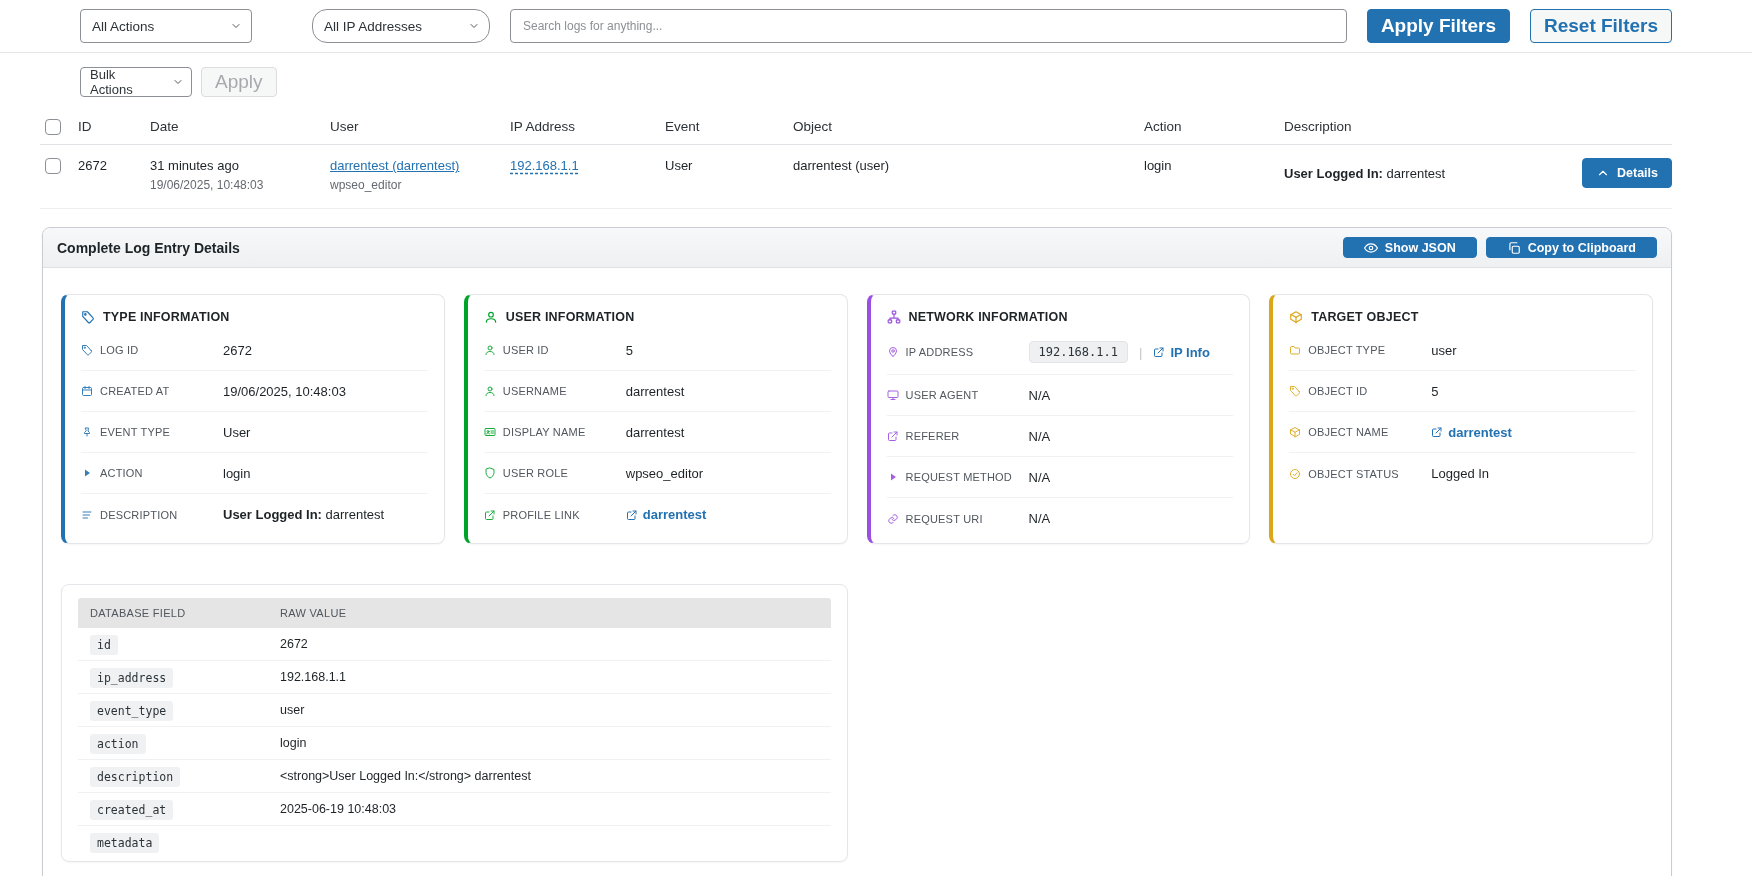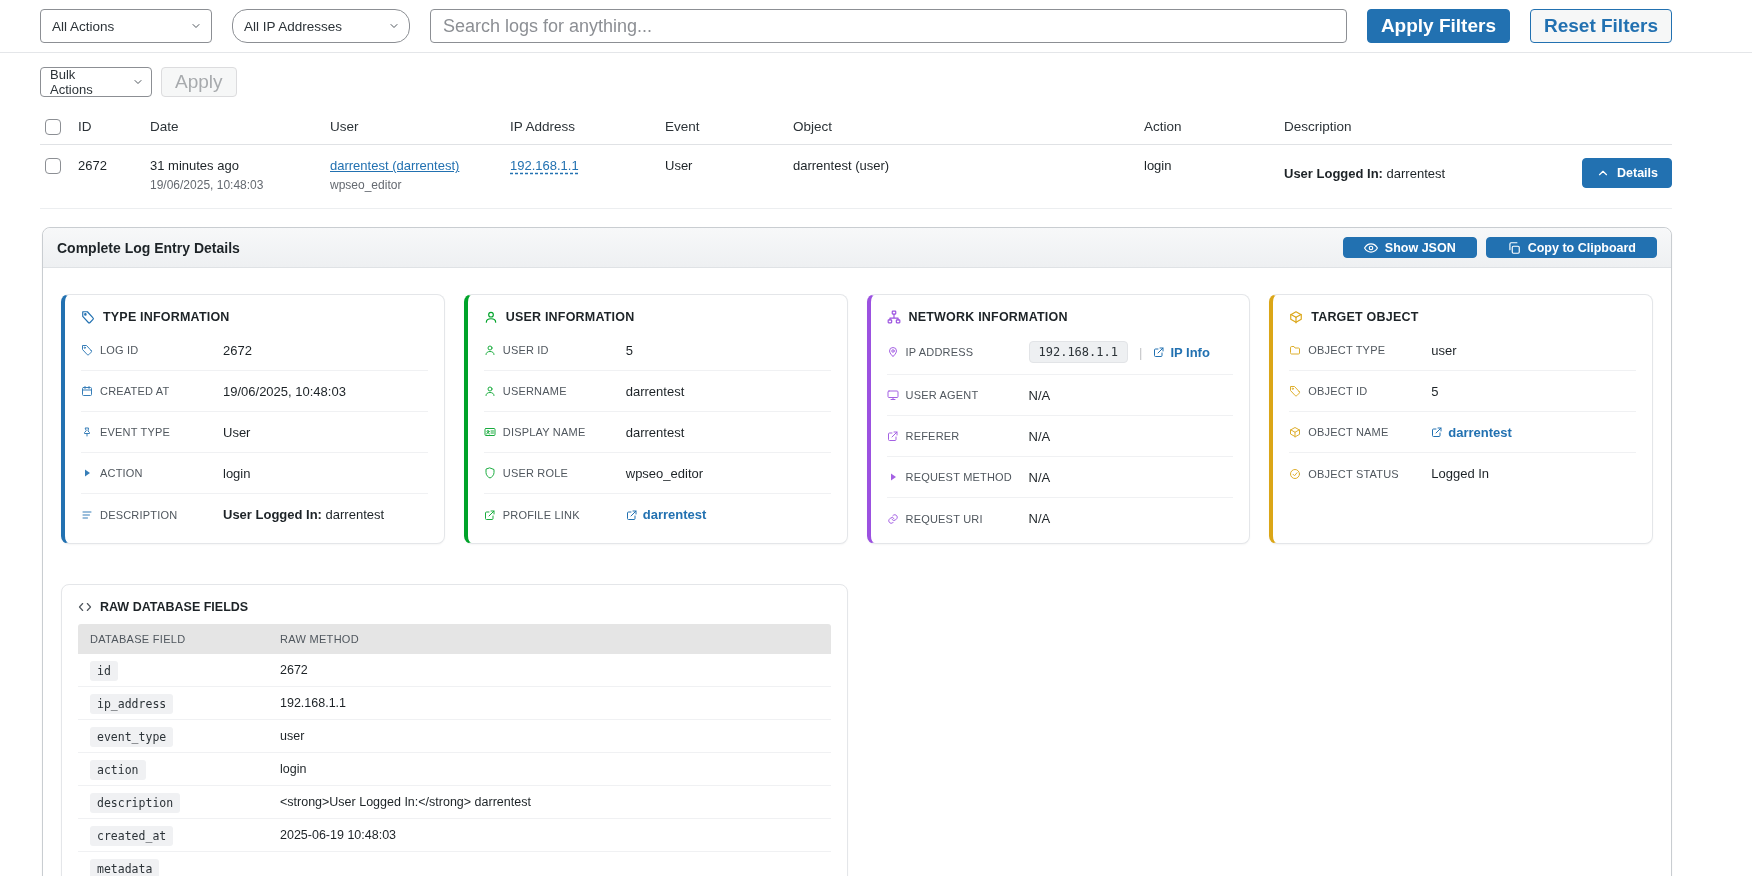--- a/index.html
+++ b/index.html
@@ -4,25 +4,25 @@
 <style>
   * { margin:0; padding:0; box-sizing:border-box; }
   html,body { width:1752px; height:876px; overflow:hidden; }
   body { font-family:"Liberation Sans", sans-serif; background:#fff; color:#1d2327; font-size:13px; }
 
   .ic { fill:none; stroke:currentColor; stroke-width:2; stroke-linecap:round; stroke-linejoin:round; width:13px; height:13px; flex:0 0 auto; }
 
   
   .topbar { display:flex; align-items:center; gap:20px; padding:9px 80px 9px 40px; border-bottom:1px solid #e4e6e9; background:#fff; }
   .fake-select { height:34px; display:inline-flex; align-items:center; justify-content:space-between; gap:8px; padding:0 9px 0 11px;
-    border:1px solid #8c8f94; border-radius:4px; font-size:13.5px; color:#2c3338; background:#fff; cursor:pointer; }
+    border:1px solid #8c8f94; border-radius:4px; font-size:13.5px; color:#2c3338; background:#fff; cursor:pointer;margin-left:40px; }
   .sel-caret { width:12px; height:12px; color:#50575e; }
   .w-action { width:172px; }
   .w-ip { width:178px;border-radius:15px; }
-  .search-input { flex:1; height:34px; border:1px solid #8c8f94; border-radius:4px; padding:0 12px; font-size:18px; color:#2c3338; font-family:inherit; }
+  .search-input { flex:1; height:34px; border:1px solid #8c8f94; border-radius:4px; padding:0 12px; font-size:12px; color:#2c3338; font-family:inherit; }
   .search-input::placeholder { color:#8c8f94; }
   .btn { height:34px; border-radius:4px; font-size:19px; padding:0 13px; cursor:pointer; font-family:inherit; display:inline-flex; align-items:center; gap:7px; white-space:nowrap; }
   .btn-primary { background:#2271b1; border:1px solid #2271b1; color:#fff; font-weight:600; }
   .btn-secondary { background:#f6f7f7; border:1px solid #2271b1; color:#2271b1; font-weight:600; }
   .btn-disabled { background:#f6f7f7; border:1px solid #dcdcde; color:#a7aaad; cursor:default; }
   .btn .ic { width:14px; height:14px; }
 
   
   .bulkbar { display:flex; align-items:center; gap:9px; padding:14px 80px 12px 40px; }
   .bulk-select { height:30px; width:112px; font-size:13px; padding:0 7px 0 9px;gap:24px; }
@@ -498,29 +498,23 @@
             </svg>
             <span>OBJECT STATUS</span>
           </div>
         <div class="cvalue">Logged In</div>
       </div>
     </div>
   </div>
 
   <div class="raw-wrap">
     <div class="raw-card">
-      <div class="raw-title">
-        <svg class="ic">
-            <use href="#i-code"></use>
-          </svg>
-        <span>RAW DATABASE FIELDS</span>
-      </div>
       <div class="rhead">
         <span>DATABASE FIELD</span>
-        <span>RAW METHOD</span>
+        <span>RAW VALUE</span>
       </div>
       <div class="rrow">
         <span><span class="rfield">id</span></span>
         <span class="rvalue">2672</span>
       </div>
       <div class="rrow">
         <span><span class="rfield">ip_address</span></span>
         <span class="rvalue">192.168.1.1</span>
       </div>
       <div class="rrow">

